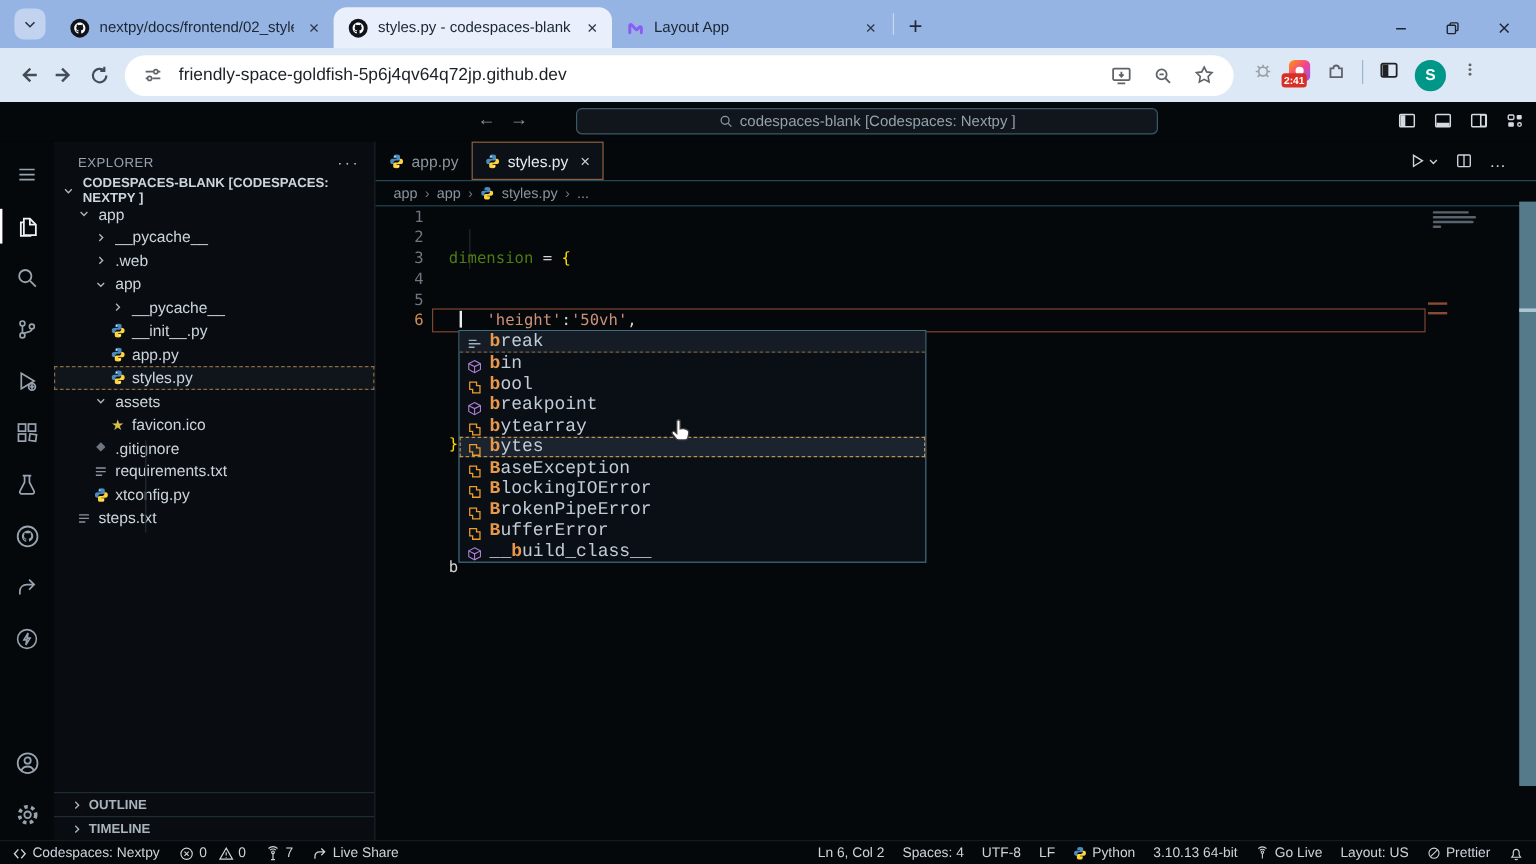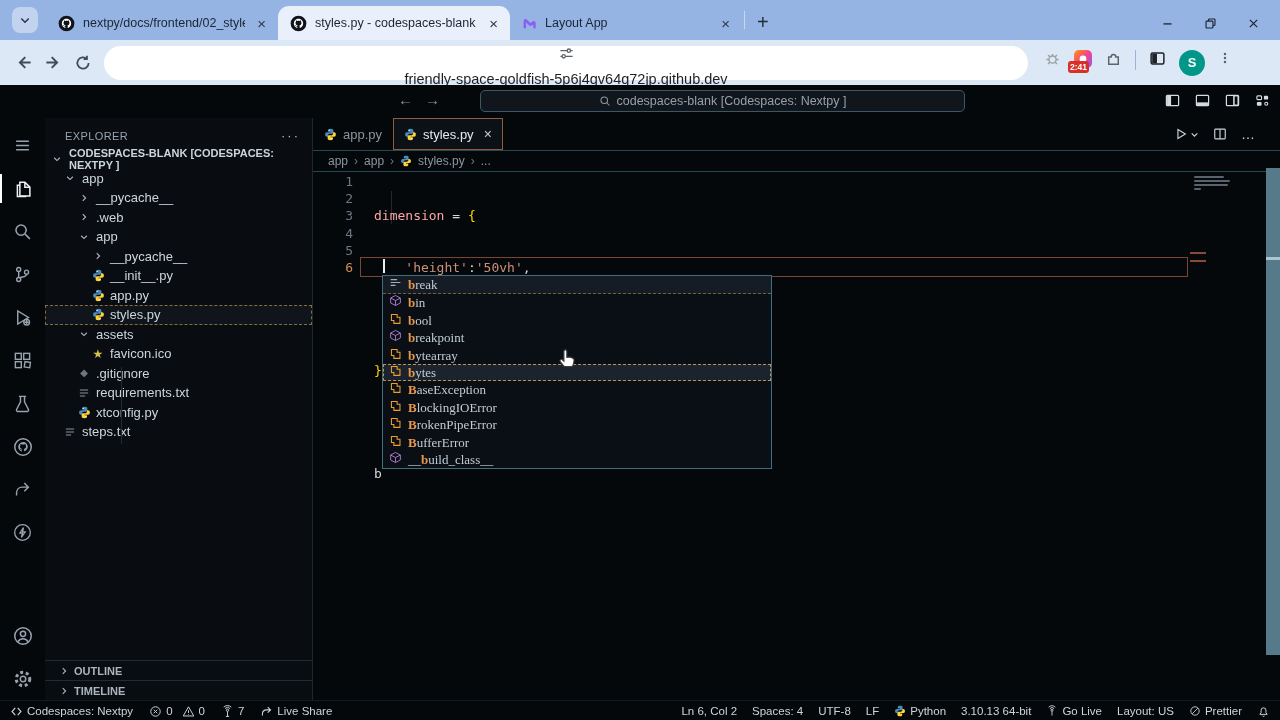--- a/index.html
+++ b/index.html
@@ -17,21 +17,21 @@
   .btab.active{background:#e9f0fb;}
   .btab .tclose{font-size:15px;color:#30394a;padding:0 4px;line-height:1;}
   .tabsep{width:1px;height:18px;background:#c9d8f0;margin:0 6px 11px 2px;}
   .newtab{font-size:20px;color:#1f2937;margin-bottom:8px;padding:0 6px;line-height:1;}
   .winctl{margin-left:auto;display:flex;align-items:center;gap:30px;margin-right:20px;margin-bottom:10px;color:#1c2430;}
 
   
   .toolbar{height:45px;background:#dde8f7;display:flex;align-items:center;padding:0 8px;}
   .nav-ic{width:30px;height:30px;display:flex;align-items:center;justify-content:center;color:#454c57;}
   .urlpill{height:34px;width:900px;background:#fff;border-radius:17px;display:flex;align-items:center;
-           margin-left:6px;padding:0 12px;gap:10px;flex-direction:column;}
+           margin-left:6px;padding:0 12px;gap:10px;}
   .urltext{flex:1;font-size:14.5px;color:#1d2025;}
   .pill-ic{color:#5f6368;padding:0 4px;}
   .extarea{display:flex;align-items:flex-start;gap:13px;margin-left:16px;}
   .castwrap{position:relative;}
   .badge{position:absolute;left:-6px;bottom:-5px;background:#d93025;color:#fff;font-size:8.5px;font-weight:700;
          border-radius:3px;padding:1px 2px;}
   .extsep{width:1px;height:20px;background:#9fb4d4;}
   .avatar{width:26px;height:26px;border-radius:50%;background:#009688;color:#fff;font-size:13px;font-weight:700;
           display:flex;align-items:center;justify-content:center;}
 
@@ -81,32 +81,32 @@
   .breadcrumbs{height:20px;display:flex;align-items:center;gap:6px;padding-left:15px;font-size:12px;color:#8b949e;
                border-bottom:1px solid #254653;}
   .bc-sep{color:#6e7681;font-size:12px;}
 
   .codewrap{flex:1;position:relative;font-family:"DejaVu Sans Mono",monospace;font-size:13px;line-height:17.2px;}
   .gutter{position:absolute;left:0;top:1px;width:40px;text-align:right;color:#6e7681;}
   .gutter div{height:17.2px;}
   .gutter .act{color:#d18d4f;}
   .codelines{position:absolute;left:61px;top:1px;white-space:pre;color:#d4d4d4;}
   .cline{height:17.2px;}
-  .tok-var{color:#fca5a5;} .tok-str{color:#ce9178;} .tok-brace{color:#ffd700;} .tok-plain{color:#d4d4d4;}
+  .tok-var{color:#4d7c0f;} .tok-str{color:#ce9178;} .tok-brace{color:#ffd700;} .tok-plain{color:#d4d4d4;}
   .indent-guide{position:absolute;left:78px;top:19px;width:1px;height:33px;background:#23292f;}
   .curline{position:absolute;left:47px;right:92px;top:85px;height:18px;border:1px solid #7c4434;}
   .caret{position:absolute;left:70px;top:87px;width:1.5px;height:14px;background:#e8edf2;}
 
   .minimap{position:absolute;right:14px;top:2px;width:76px;}
   .mm{height:2px;background:#59636e;margin:2px 0 2px 4px;border-radius:1px;}
   .mmo{height:2px;background:#8a4a33;margin:8px 0 0 0;width:16px;}
 
   .suggest{position:absolute;left:69px;top:103px;width:388px;background:#0a0f15;border:1px solid #3f6f7f;z-index:5;}
-  .srow{height:17.4px;display:flex;align-items:flex-start;gap:6px;padding:0 5px;
-        font-family:Liberation Serif, serif;font-size:13px;color:#c2ccd6;}
+  .srow{height:17.4px;display:flex;align-items:flex-end;gap:6px;padding:0 5px;
+        font-family:Liberation Mono, monospace;font-size:15px;color:#c2ccd6;}
   .srow .sic{width:14px;display:flex;justify-content:center;flex:none;}
   .srow .match{color:#e8984a;font-weight:700;}
   .srow.selected{background:#151c25;border-bottom:1px dashed #76603c;}
   .srow.hovered{background:#1b232e;outline:1px dashed #bd9150;outline-offset:-1px;}
 
   
   .statusbar{height:20px;background:#05080b;border-top:1px solid #131c22;display:flex;align-items:center;
              color:#ccd4db;font-size:11.5px;padding:0 10px;gap:16px;}
   .sb-item{display:flex;align-items:center;gap:4px;white-space:nowrap;}
   .sb-right{margin-left:auto;display:flex;align-items:center;gap:15px;}

